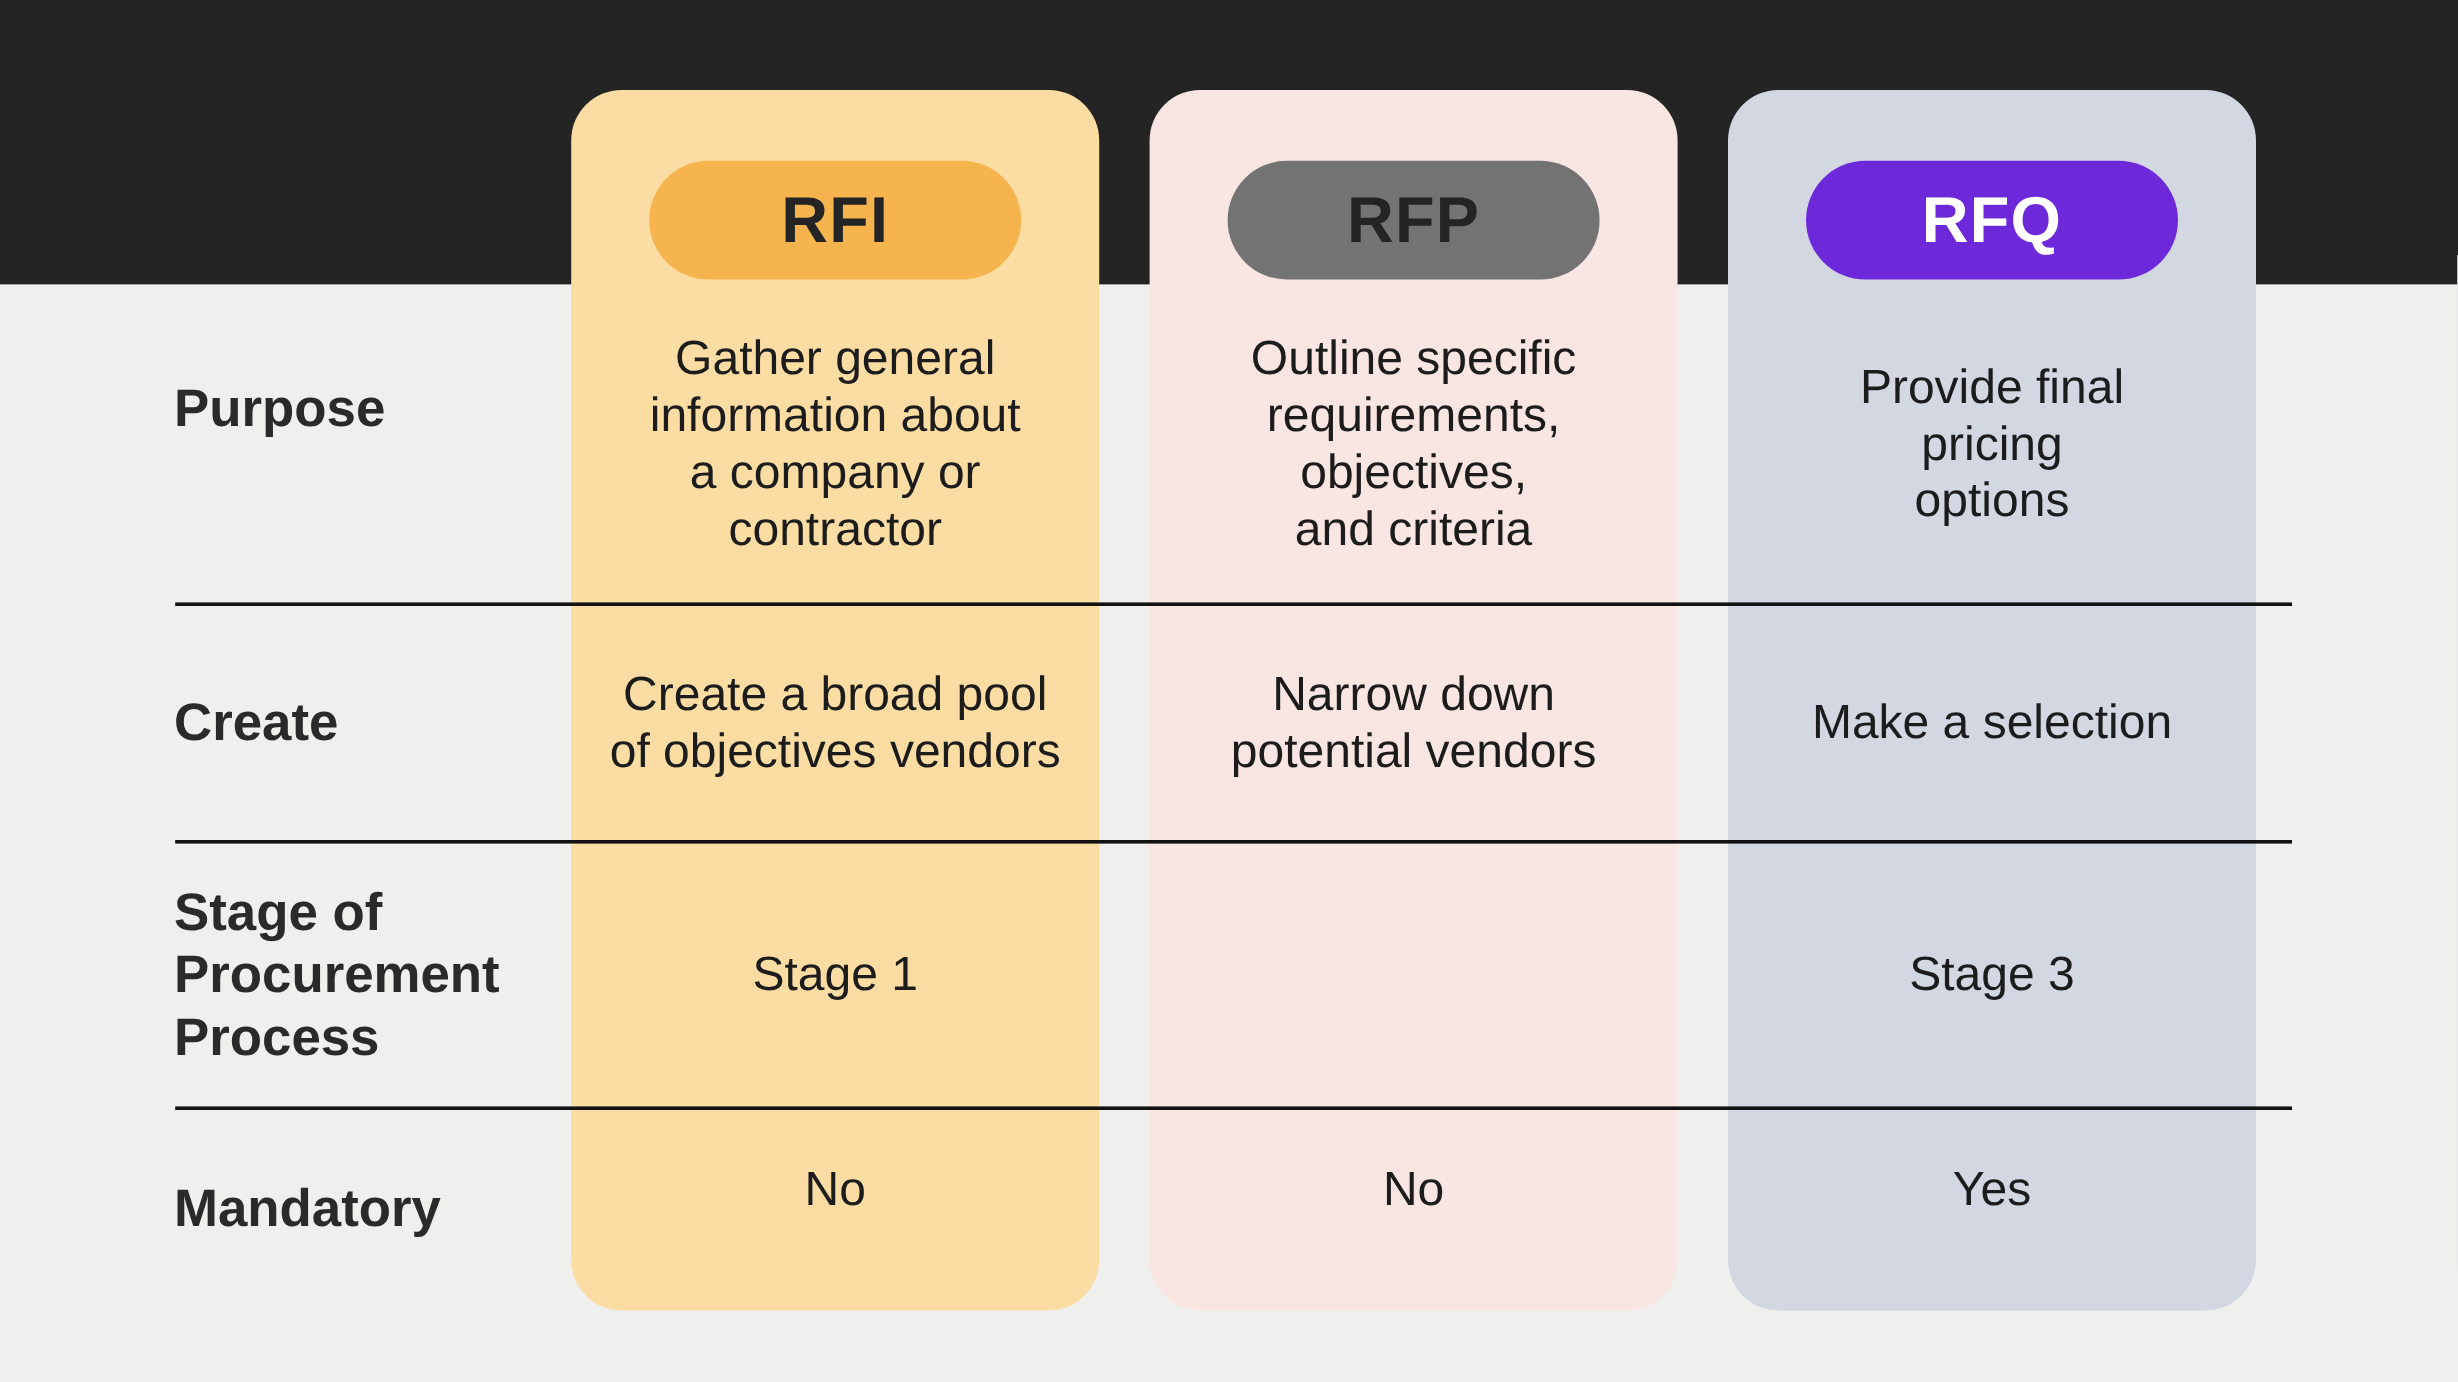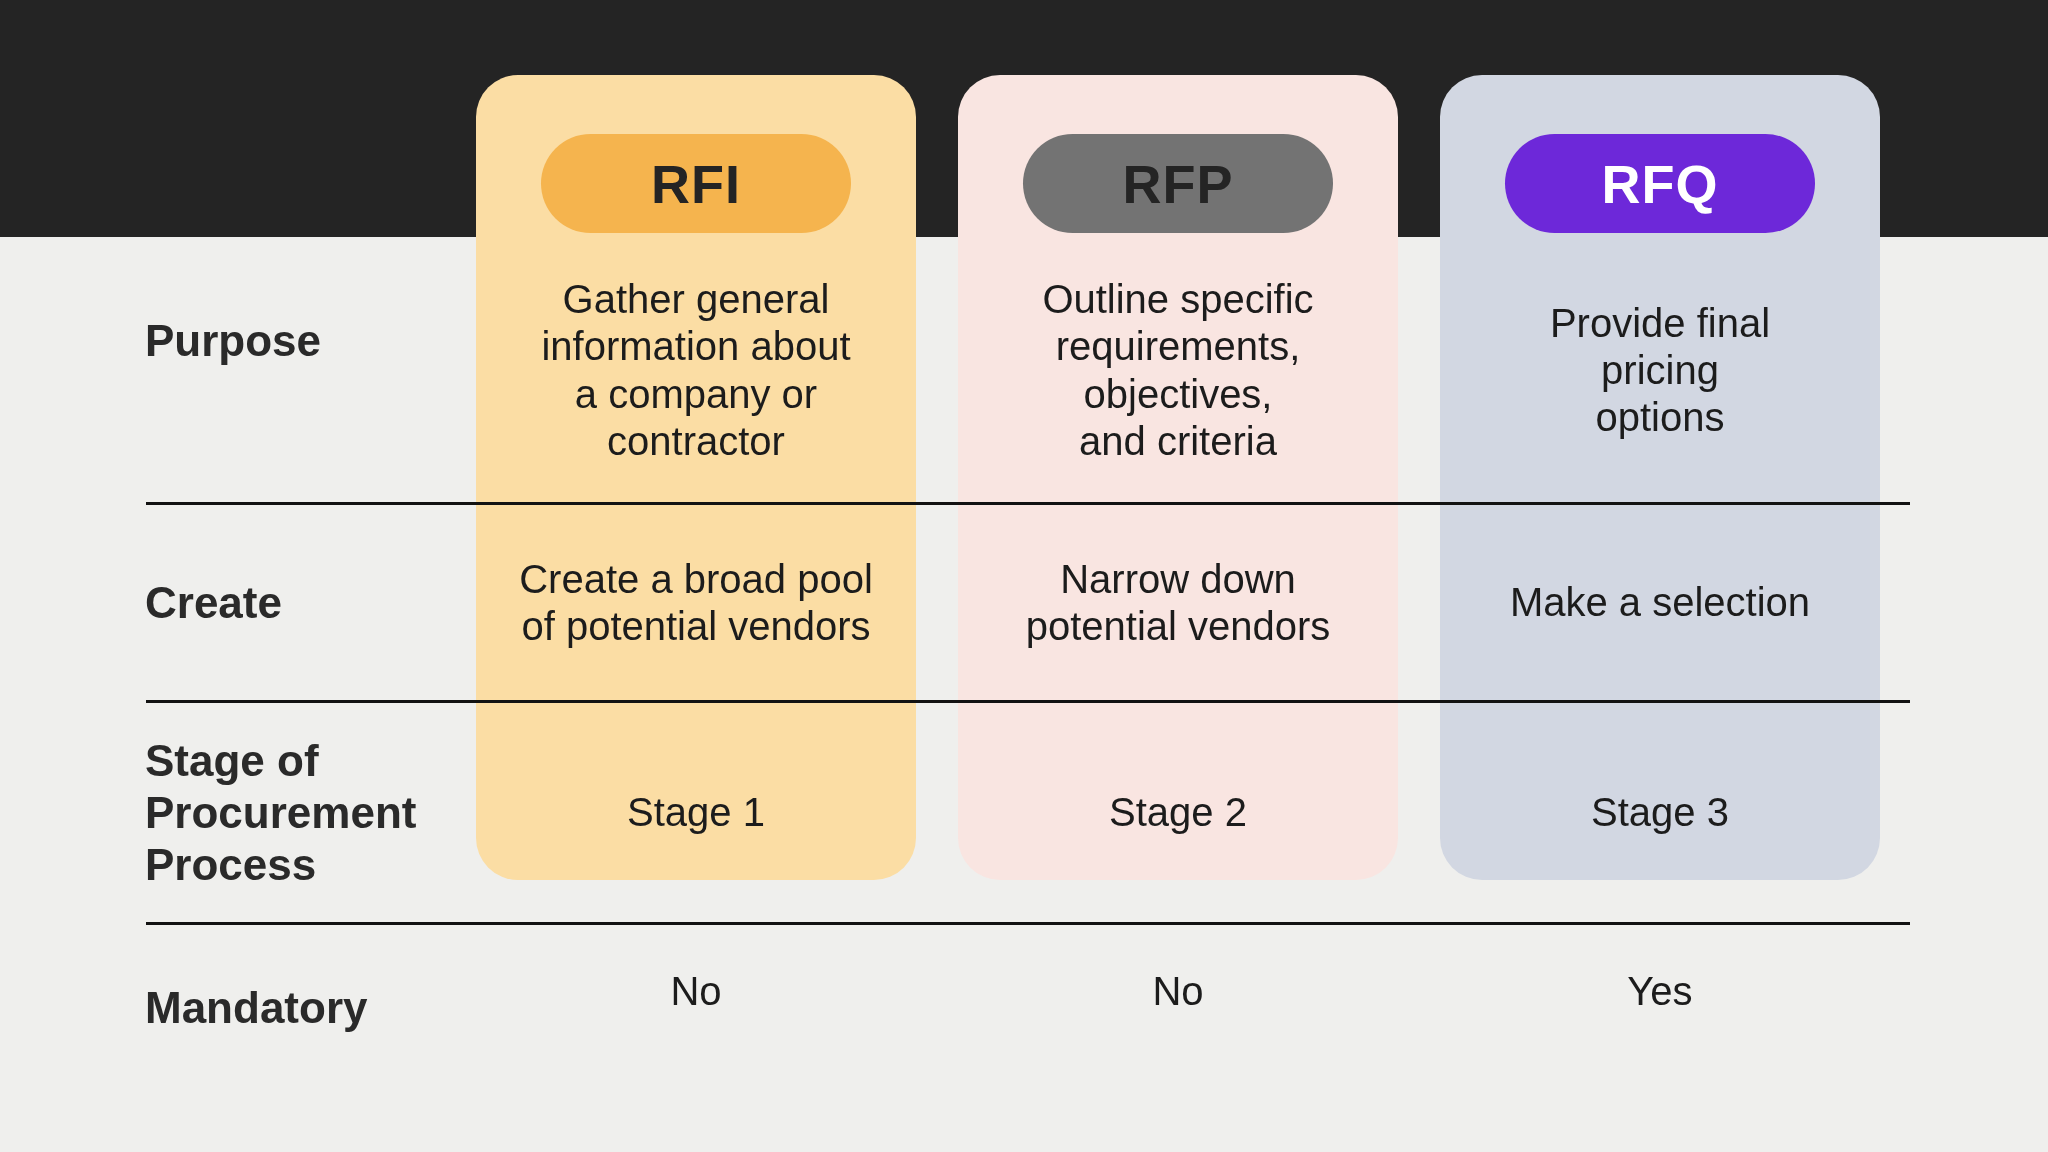--- a/index.html
+++ b/index.html
@@ -14,21 +14,21 @@
   .top-band {
     position: absolute;
     top: 0; left: 0;
     width: 2048px; height: 237px;
     background: #242424;
   }
   .card {
     position: absolute;
     top: 75px;
     width: 440px;
-    height: 805px;
+    height: 1017px;
     border-radius: 42px;
   }
   .card.rfi { left: 476px; }
   .card.rfp { left: 958px; }
   .card.rfq { left: 1440px; }
   .pill {
     position: absolute;
     top: 59px; left: 65px;
     width: 310px; height: 99px;
     border-radius: 50px;
@@ -92,36 +92,35 @@
 
   <div class="card rfi" style="background-color: rgb(251, 221, 164);">
     <div class="pill" style="background-color: rgb(245, 180, 78);">
       <span style="color: rgb(36, 36, 36);">RFI</span>
     </div>
     <div class="cell r-purpose">Gather general
 information about
 a company or
 contractor</div>
     <div class="cell r-focus">Create a broad pool
-of potential vendors</div>
+of objectives vendors</div>
     <div class="cell r-stage">Stage 1</div>
     <div class="cell r-mandatory">No</div>
   </div>
 
   <div class="card rfp" style="background-color: rgb(249, 229, 225);">
     <div class="pill" style="background-color: #737373;">
       <span style="color: rgb(36, 36, 36);">RFP</span>
     </div>
     <div class="cell r-purpose">Outline specific
 requirements,
 objectives,
 and criteria</div>
     <div class="cell r-focus">Narrow down
 potential vendors</div>
-    <div class="cell r-stage">Stage 2</div>
     <div class="cell r-mandatory">No</div>
   </div>
 
   <div class="card rfq" style="background-color: rgb(210, 215, 226);">
     <div class="pill" style="background-color: #6d28d9;">
       <span style="color: rgb(255, 255, 255);">RFQ</span>
     </div>
     <div class="cell r-purpose">Provide final
 pricing
 options</div>

